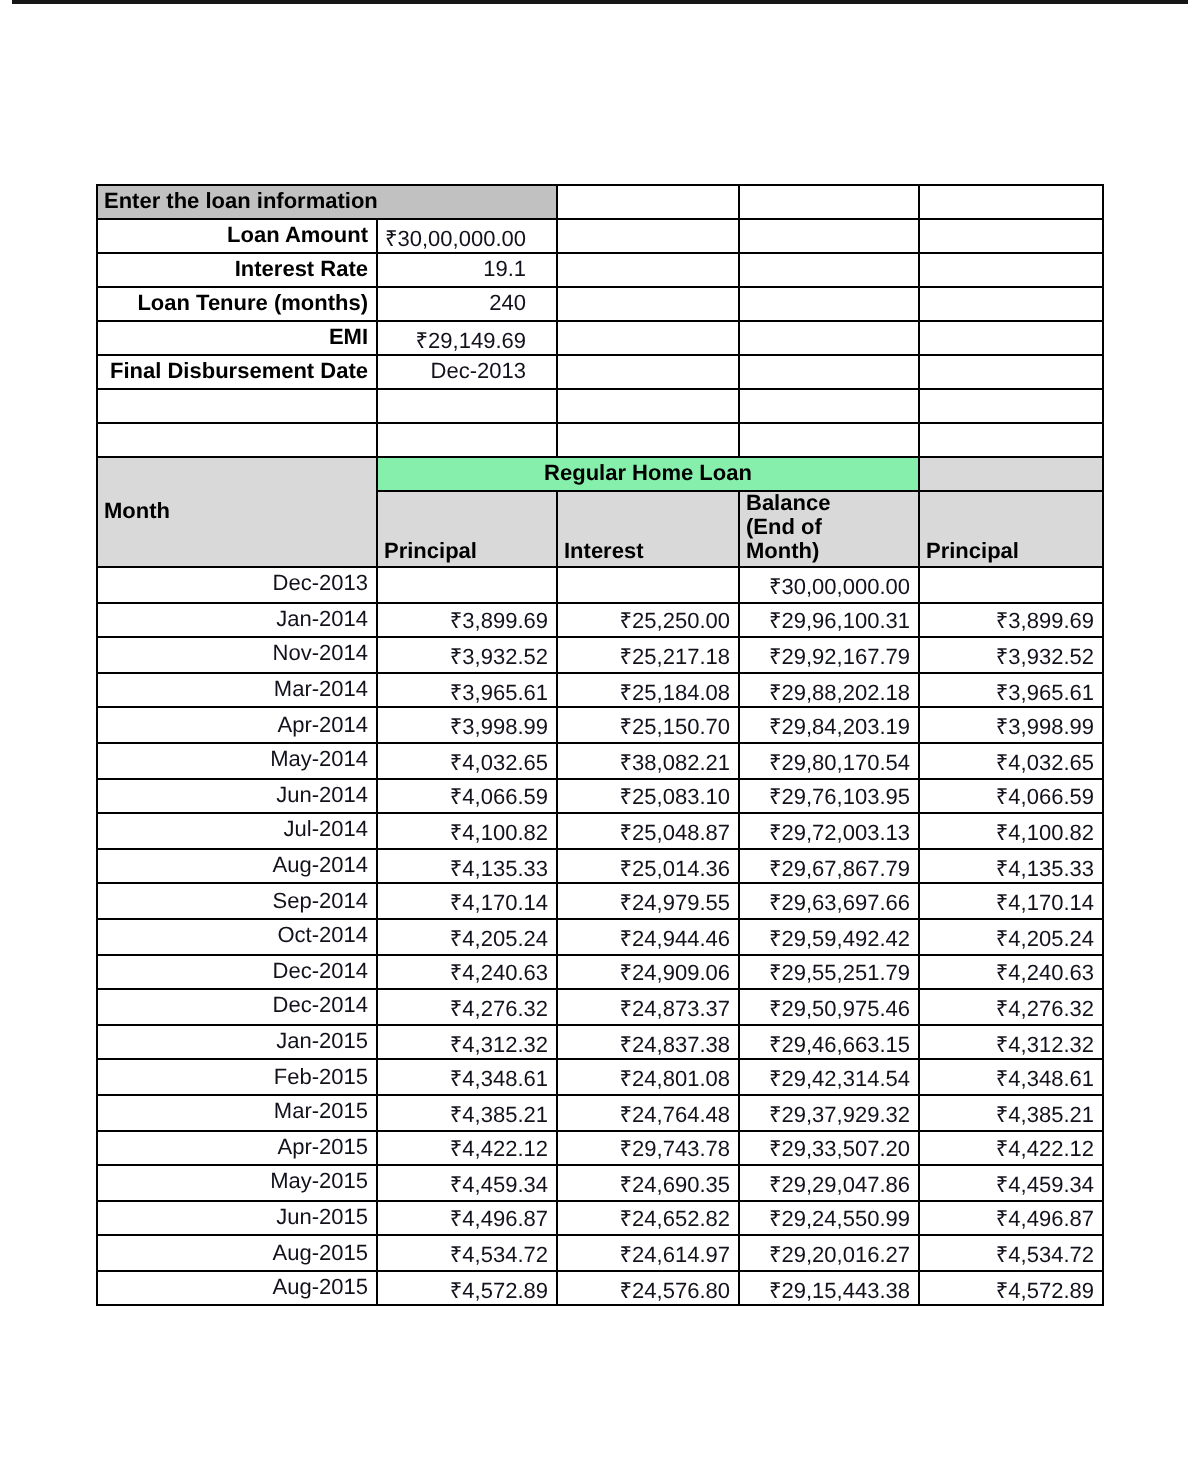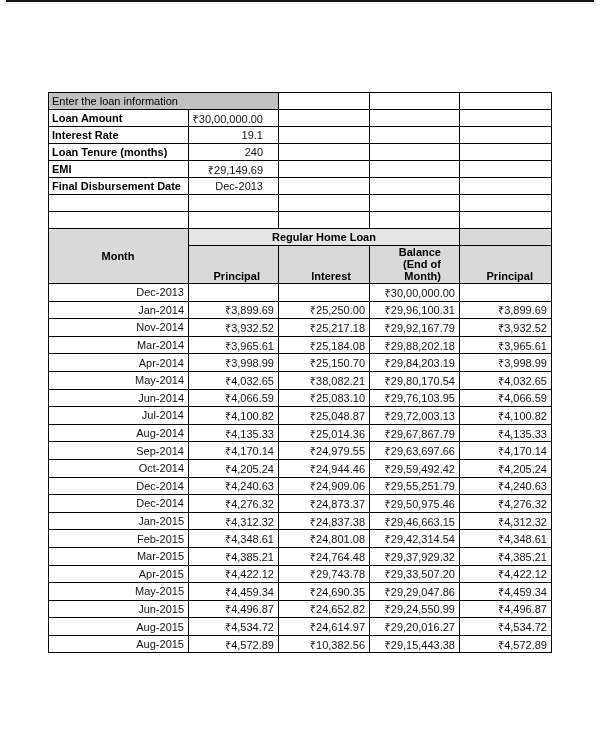--- a/index.html
+++ b/index.html
@@ -27,41 +27,41 @@
     padding: 0 3px;
     overflow: hidden;
     white-space: nowrap;
     background: #fff;
     vertical-align: middle;
   }
   
   .r-info td, .r-spacer td { height: 16px; }
   td.info-title {
     background: #c1c1c1;
-    font-weight: normal;
+    font-weight: bold;
     color: #000;
     text-align: left;
   }
-  td.lbl { font-weight: bold; color: #000; text-align: left; padding-right: 4px; }
+  td.lbl { font-weight: bold; color: #000; text-align: right; padding-right: 4px; }
   td.val { text-align: right; padding-right: 15px; }
   
   .r-ghead td { height: 16px; }
   .r-chead td { height: 25px; }
   td.month-head {
     background: #d9d9d9; font-weight: bold; color: #000;
-    text-align: center; vertical-align: middle; padding-right: 4px;
+    text-align: left; vertical-align: middle; padding-right: 4px;
   }
   td.ghead {
-    background: #e5e5e5; font-weight: bold; color: #000;
+    background: #86efac; font-weight: bold; color: #000;
     text-align: center;
   }
   td.ghead-empty { background: #d9d9d9; }
   td.chead {
     background: #d9d9d9; font-weight: bold; color: #000;
-    text-align: right; vertical-align: bottom;
+    text-align: left; vertical-align: bottom;
     white-space: pre-line; line-height: 12px; padding-bottom: 1px; padding-right: 18px;
   }
   
   .r-data td { height: 16.6px; }
   td.mon { text-align: right; padding-right: 4px; }
   td.num { text-align: right; padding-right: 4px; }
 </style>
 </head>
 <body>
 
@@ -293,19 +293,19 @@
         <tr class="r-data">
           <td class="mon">Aug-2015</td>
           <td class="num">₹4,534.72</td>
           <td class="num">₹24,614.97</td>
           <td class="num">₹29,20,016.27</td>
           <td class="num">₹4,534.72</td>
         </tr>
         <tr class="r-data">
           <td class="mon">Aug-2015</td>
           <td class="num">₹4,572.89</td>
-          <td class="num">₹10,382.56</td>
+          <td class="num">₹24,576.80</td>
           <td class="num">₹29,15,443.38</td>
           <td class="num">₹4,572.89</td>
         </tr>
       </tbody>
   </table>
 </div>
 
 </body></html>

